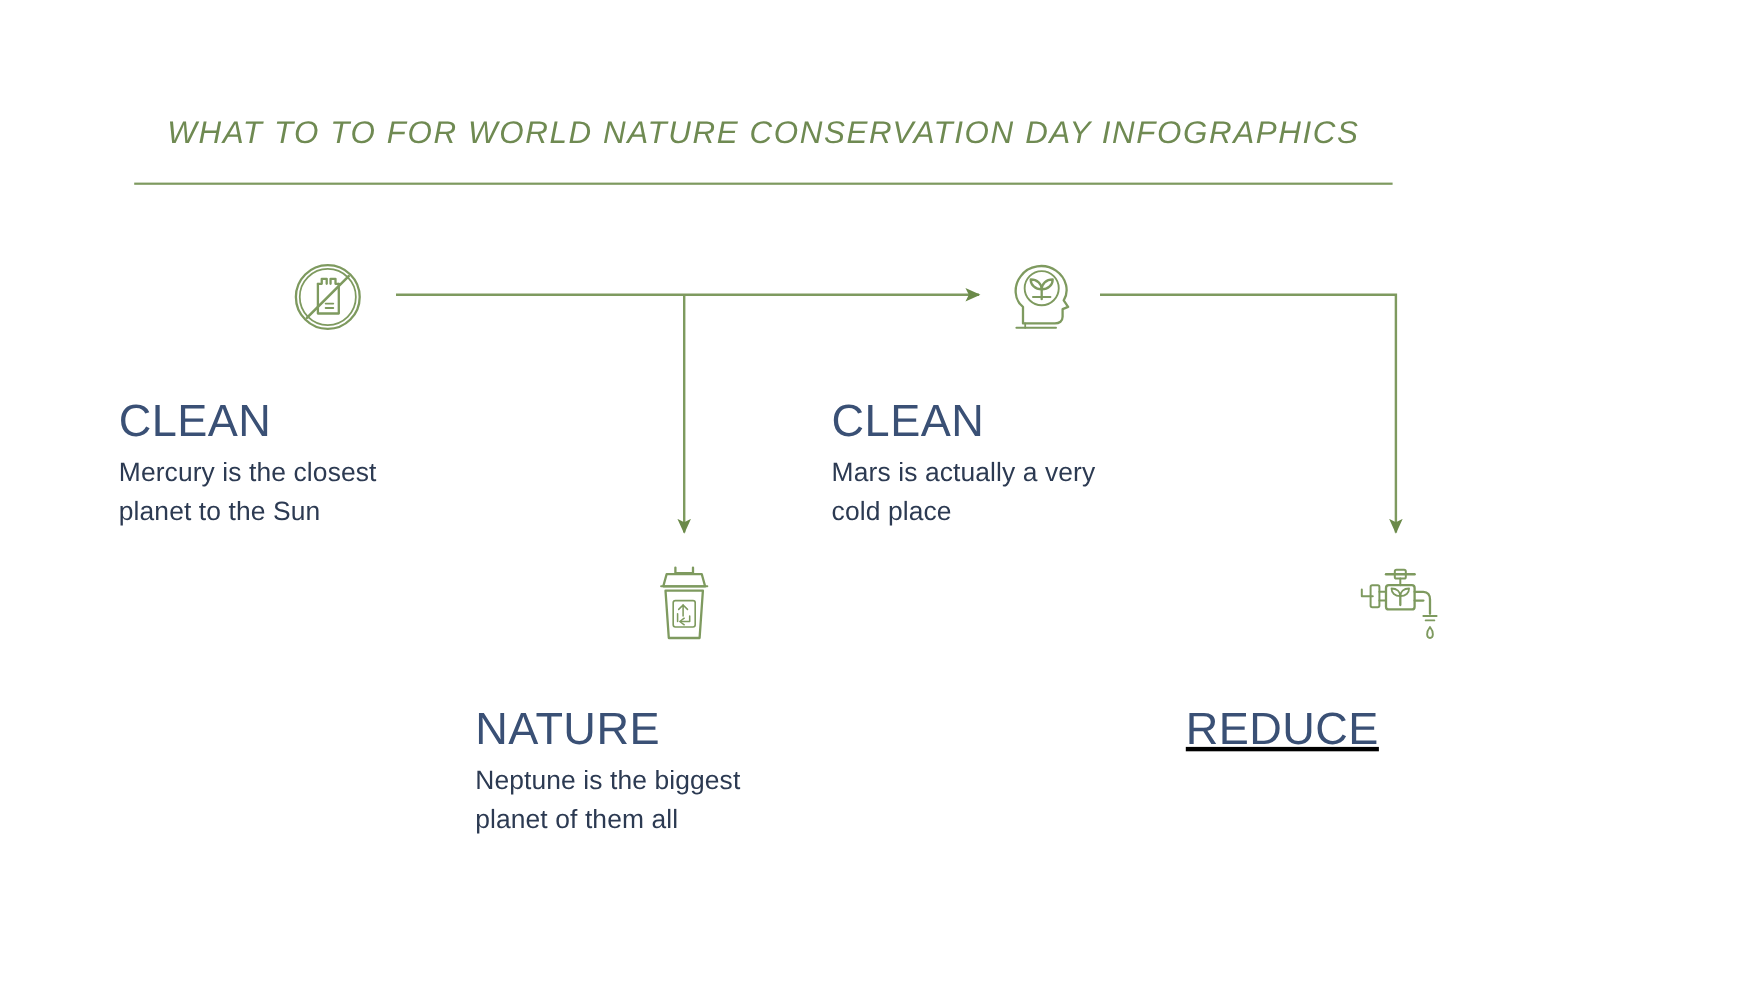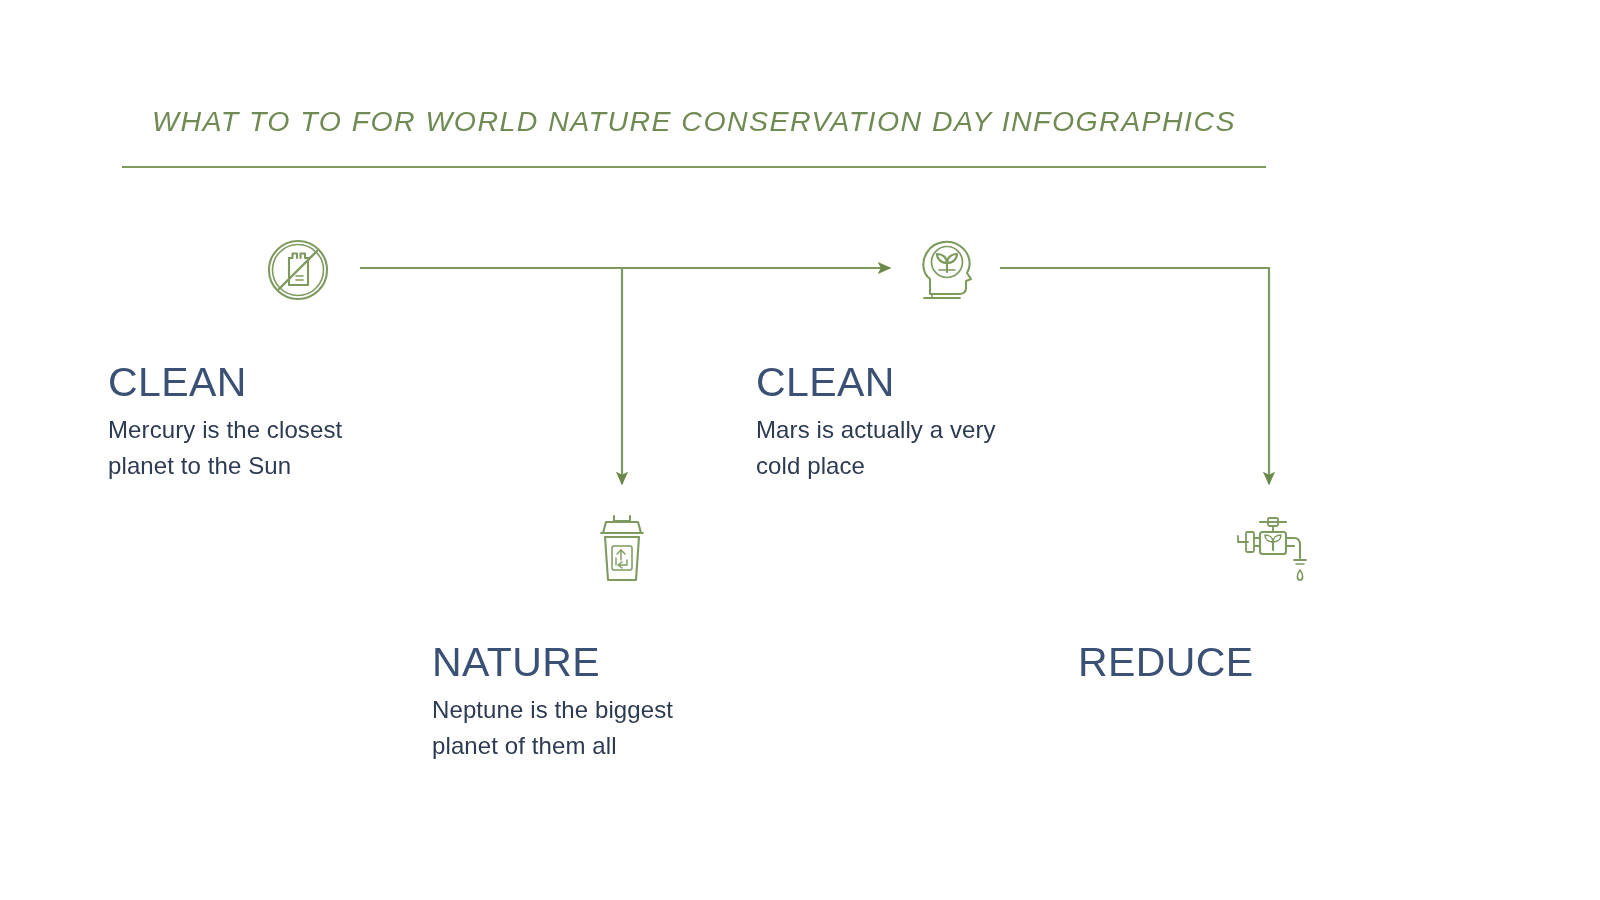--- a/index.html
+++ b/index.html
@@ -97,21 +97,21 @@
     font-weight: 400;
     color: #2c3a52;
     line-height: 36px;
     margin: 0;
     letter-spacing: 0.1px;
   }
 
   #block-clean   { left: 108px;  top: 358px; width: 380px; }
   #block-safe    { left: 756px;  top: 358px; width: 380px; }
   #block-recycle { left: 432px;  top: 638px; width: 380px; }
-  #block-reduce  { left: 1078px; top: 638px; width: 380px; }
+  #block-reduce  { left: 1078px; top: 638px; width: 380px; text-decoration: underline; }
 
   #block-clean .block-body,
   #block-safe .block-body { margin-top: 6px; }
   #block-recycle .block-body,
   #block-reduce .block-body { margin-top: 6px; }
 </style>
 </head>
 <body>
 
 <div id="slide">

